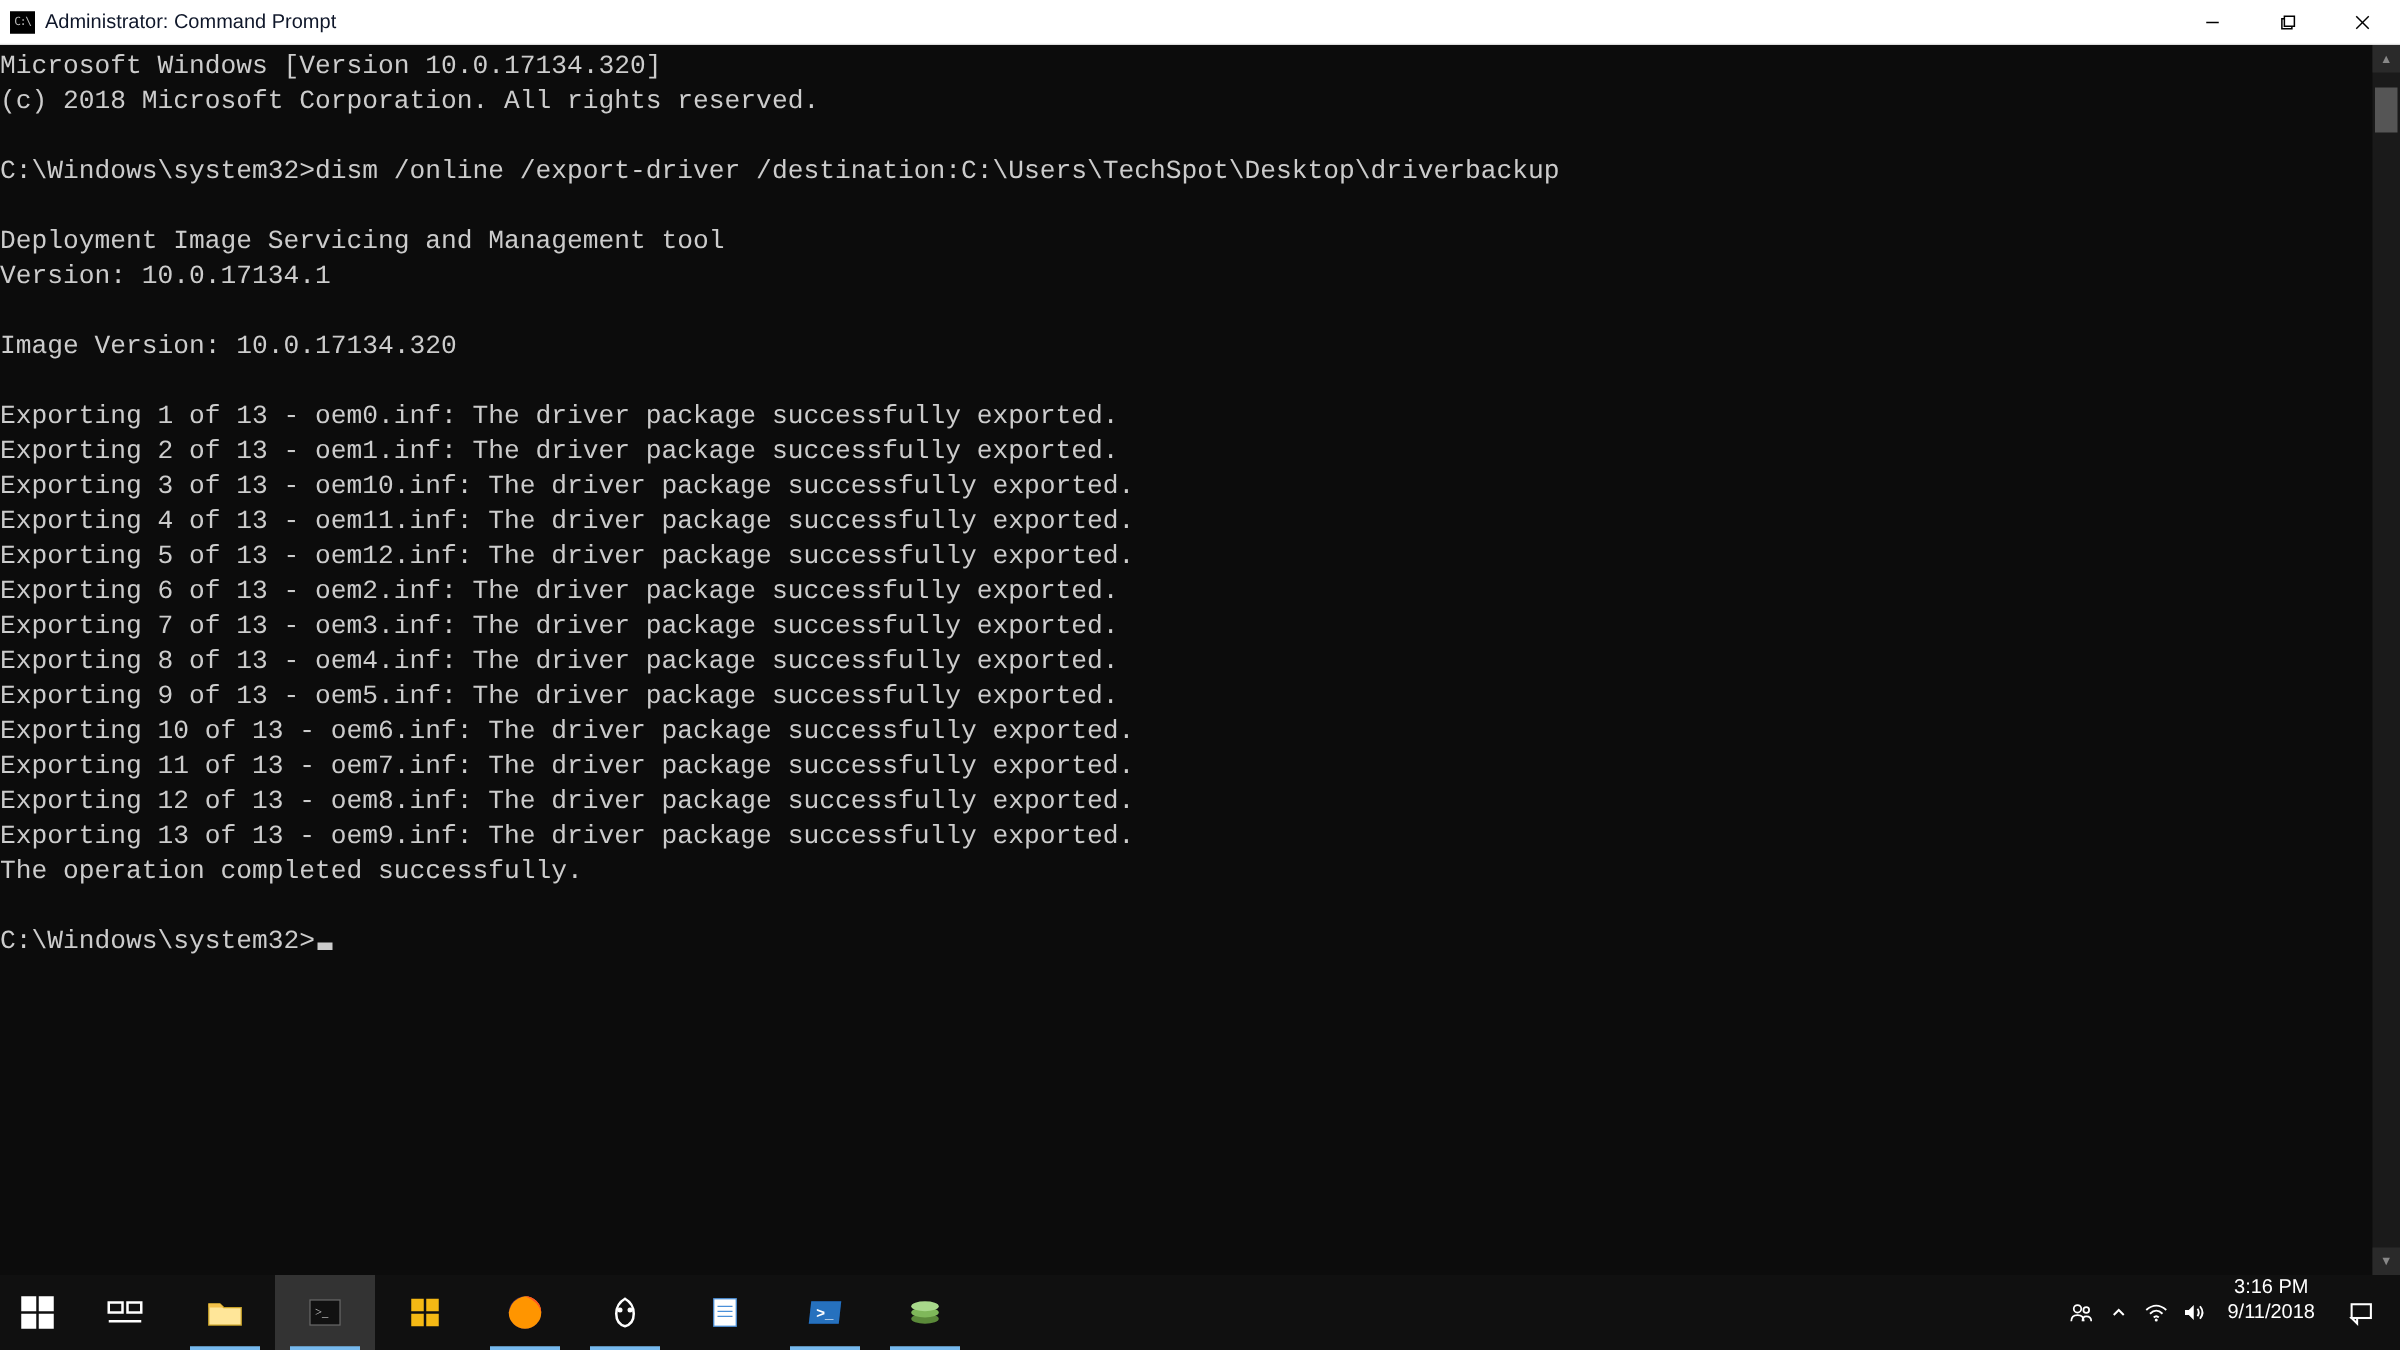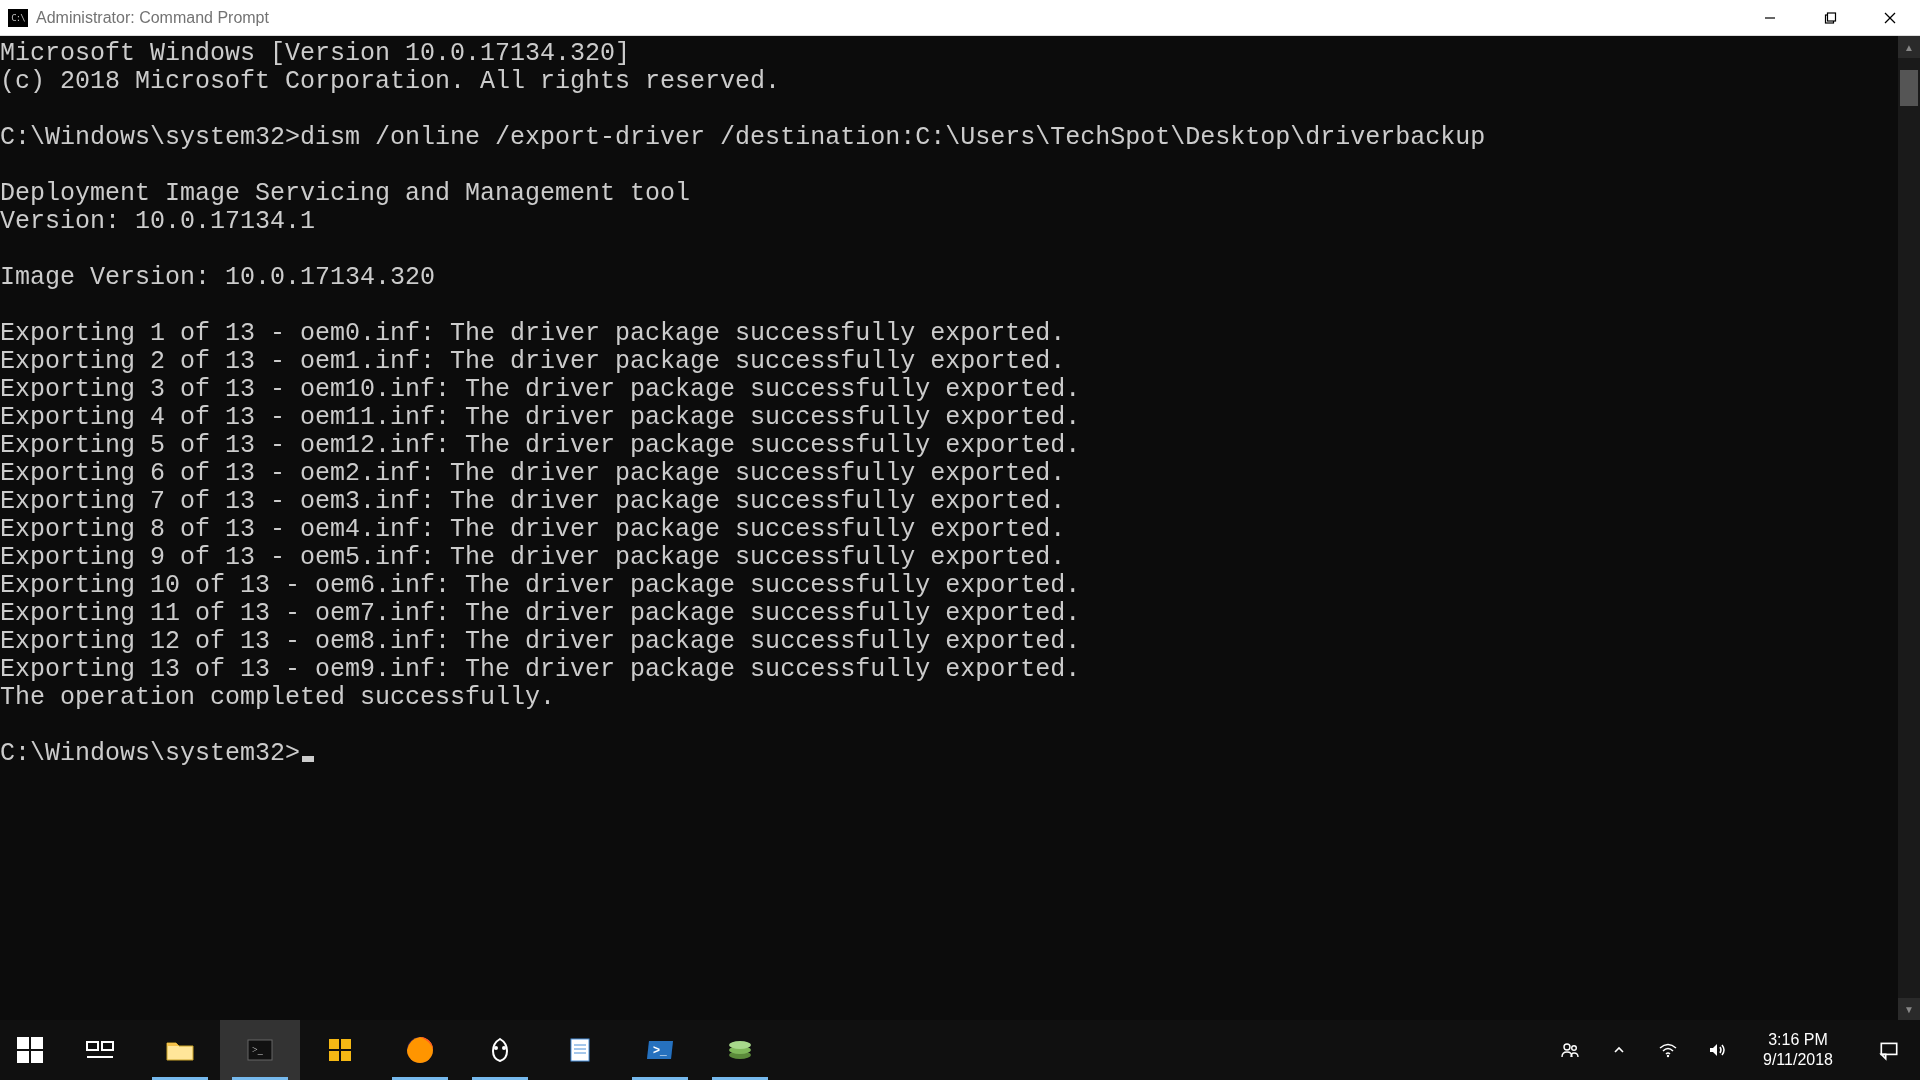--- a/index.html
+++ b/index.html
@@ -3,48 +3,48 @@
 <meta charset="utf-8">
 <style>
 * { margin: 0; padding: 0; box-sizing: border-box; }
 html, body { width: 1920px; height: 1080px; overflow: hidden; font-family: "Segoe UI", Tahoma, sans-serif; background: #000; }
 
 
 .window { width: 1920px; height: 1020px; background: #fff; display: flex; flex-direction: column; }
 .titlebar { height: 36px; background: #fff; display: flex; align-items: center; padding-left: 8px; border-bottom: 1px solid #ddd; }
 .titlebar .app-icon { width: 20px; height: 18px; background: #000; display: flex; align-items: center; justify-content: center; margin-right: 8px; }
 .titlebar .app-icon span { color: #bbb; font-size: 9px; font-family: Consolas, monospace; letter-spacing: -1px; }
-.titlebar .title { font-size: 16px; color: #737373; flex: 1; }
+.titlebar .title { font-size: 16px; color: #0f172a; flex: 1; }
 .titlebar .win-buttons { display: flex; height: 100%; }
 .titlebar .win-btn { width: 60px; height: 100%; display: flex; align-items: center; justify-content: center; cursor: pointer; }
 .titlebar .win-btn svg { width: 14px; height: 14px; }
 
 
 .terminal-wrap { flex: 1; display: flex; background: #0c0c0c; }
-.terminal { flex: 1; background: #0c0c0c; color: #ccc; font-family: Consolas, "Courier New", monospace; font-size: 25px; line-height: 28px; padding: 4px 0 0 0; white-space: pre; overflow: hidden; }
+.terminal { flex: 1; background: #0c0c0c; color: #ccc; font-family: Consolas, "Courier New", monospace; font-size: 21px; line-height: 28px; padding: 4px 0 0 0; white-space: pre; overflow: hidden; }
 .scrollbar { width: 22px; background: #1a1a1a; position: relative; }
 .scrollbar .sb-arrow { height: 22px; background: #2a2a2a; display: flex; align-items: center; justify-content: center; color: #888; font-size: 10px; }
 .scrollbar .sb-track { position: absolute; top: 22px; bottom: 22px; left: 0; right: 0; }
 .scrollbar .sb-thumb { position: absolute; top: 12px; left: 2px; right: 2px; height: 36px; background: #555; }
 .scrollbar .sb-arrow.bottom { position: absolute; bottom: 0; left: 0; right: 0; }
 
 .cursor { display: inline-block; width: 12px; height: 6px; background: #ccc; vertical-align: -2px; margin-left: 2px; }
 
 
 .taskbar { width: 1920px; height: 60px; background: #101010; display: flex; align-items: center; }
 .taskbar .start { width: 60px; height: 100%; display: flex; align-items: center; justify-content: center; cursor: pointer; }
 .win-logo { display: grid; grid-template-columns: 12px 12px; grid-template-rows: 12px 12px; gap: 2px; }
 .win-logo div { background: #fff; }
 .task-btn { width: 80px; height: 100%; display: flex; align-items: center; justify-content: center; cursor: pointer; position: relative; }
 .task-btn.active { background: #333; }
 .task-btn.running::after { content: ""; position: absolute; bottom: 0; left: 12px; right: 12px; height: 3px; background: #76b9ed; }
 .task-btn svg, .task-btn .ico { width: 34px; height: 34px; }
 .ico { display: flex; align-items: center; justify-content: center; border-radius: 4px; font-size: 18px; font-weight: bold; }
 .spacer { flex: 1; }
-.tray { display: flex; align-items: center; height: 100%; gap: 19px; padding-right: 6px; }
+.tray { display: flex; height: 100%; gap: 0; padding-right: 6px; }
 .tray .tray-icon { width: 30px; height: 100%; display: flex; align-items: center; justify-content: center; color: #fff; cursor: pointer; }
 .clock { color: #fff; font-size: 16px; text-align: center; line-height: 20px; padding: 0 12px; cursor: pointer; }
 .notif { width: 50px; height: 100%; display: flex; align-items: center; justify-content: center; color: #fff; cursor: pointer; }
 </style>
 </head>
 <body>
 
 <div class="window">
   <div class="titlebar">
     <div class="app-icon">

